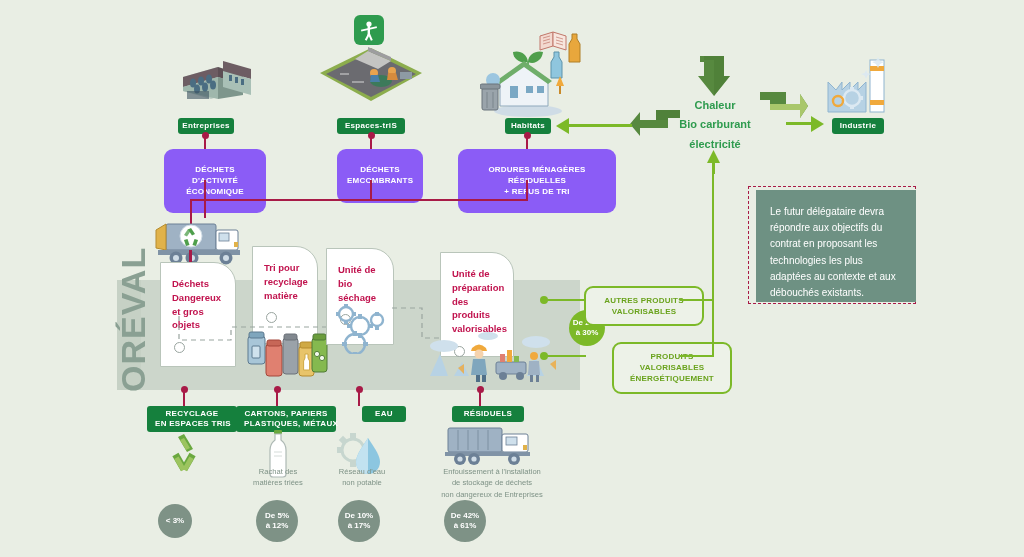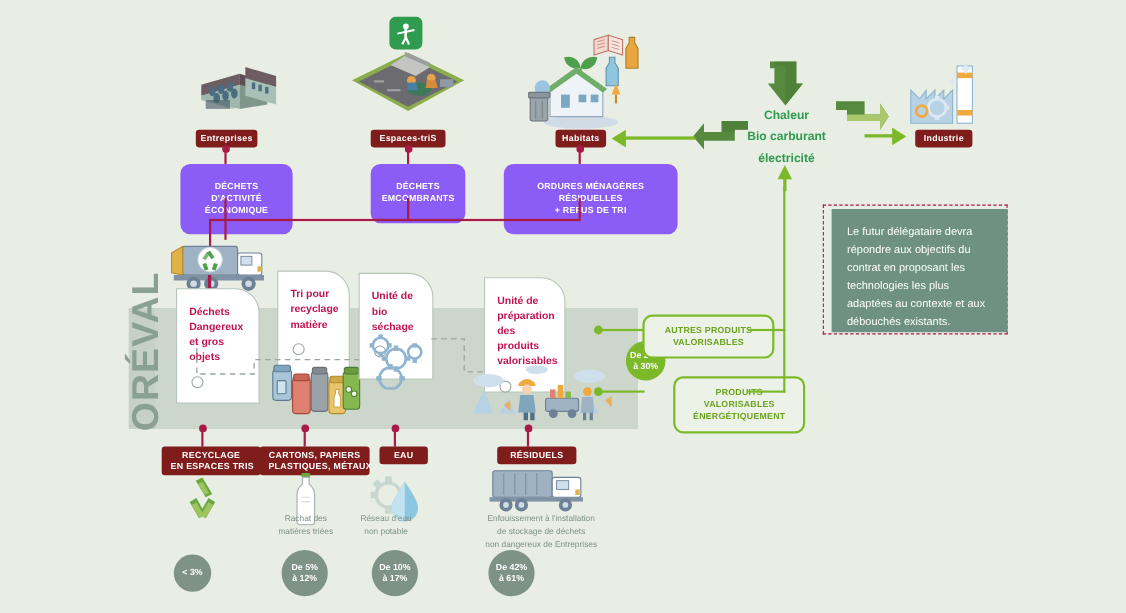--- a/index.html
+++ b/index.html
@@ -7,21 +7,21 @@
     width:1024px;height:557px;overflow:hidden;
     background:#e9eee4;
     font-family:"Liberation Sans", sans-serif;
     position:relative;
   }
   #stage{position:absolute;left:0;top:0;width:1024px;height:557px;}
   .abs{position:absolute;}
 
   
   .tag-gray{
-    background:#7f1d1d;color:#ffffff;border-radius:3px;
+    background:#15803d;color:#ffffff;border-radius:3px;
     font-size:8px;font-weight:bold;letter-spacing:.3px;
     padding:3px 8px;text-align:center;white-space:nowrap;
     line-height:1.25;
   }
   .tag-red{
     background:#8b5cf6;color:#fff;border-radius:9px;
     font-size:8px;font-weight:bold;letter-spacing:.2px;
     padding:16px 10px;text-align:center;line-height:1.35;
   }
   .tag-green-out{
@@ -399,21 +399,21 @@
   <div class="abs ln-red" style="left:479px;top:389px;width:2px;height:17px;"></div>
 
   <div class="abs tag-gray" style="left:147px;top:406px;width:74px;">
     <div>RECYCLAGE</div>
     <div>EN ESPACES TRIS</div>
   </div>
   <div class="abs tag-gray" style="left:236px;top:406px;width:84px;">
     <div>CARTONS, PAPIERS</div>
     <div>PLASTIQUES, MÉTAUX</div>
   </div>
-  <div class="abs tag-gray" style="left:345px;top:406px;width:28px;">
+  <div class="abs tag-gray" style="left:362px;top:406px;width:28px;">
     <div>EAU</div>
   </div>
   <div class="abs tag-gray" style="left:452px;top:406px;width:56px;">
     <div>RÉSIDUELS</div>
   </div>
 
   <svg class="abs" style="left:160px;top:432px;" width="48" height="42" viewBox="0 0 48 42">
     <g fill="#6aa83f">
       <path d="M24 2 L33 17 L27 20 L18 5 Z"></path>
       <path d="M41 32 L24 32 L24 25 L41 25 Z" transform="rotate(120 30 28)"></path>
@@ -465,21 +465,21 @@
     <circle cx="32" cy="35" r="6" fill="#6c8096"></circle>
       <circle cx="32" cy="35" r="2.6" fill="#cfdce6"></circle>
     <circle cx="72" cy="35" r="6" fill="#6c8096"></circle>
       <circle cx="72" cy="35" r="2.6" fill="#cfdce6"></circle>
   </svg>
 
   <div class="abs cap" style="left:236px;top:466px;width:84px;">
     <div>Rachat des</div>
     <div>matières triées</div>
   </div>
-  <div class="abs cap" style="left:312px;top:466px;width:78px;text-align:center;">
+  <div class="abs cap" style="left:323px;top:466px;width:78px;text-align:center;">
     <div>Réseau d'eau</div>
     <div>non potable</div>
   </div>
   <div class="abs cap" style="left:418px;top:466px;width:148px;">
     <div>Enfouissement à l'installation</div>
     <div>de stockage de déchets</div>
     <div>non dangereux de Entreprises</div>
   </div>
 
   <div class="abs pct pct-gray" style="left:158px;top:504px;width:34px;height:34px;">

